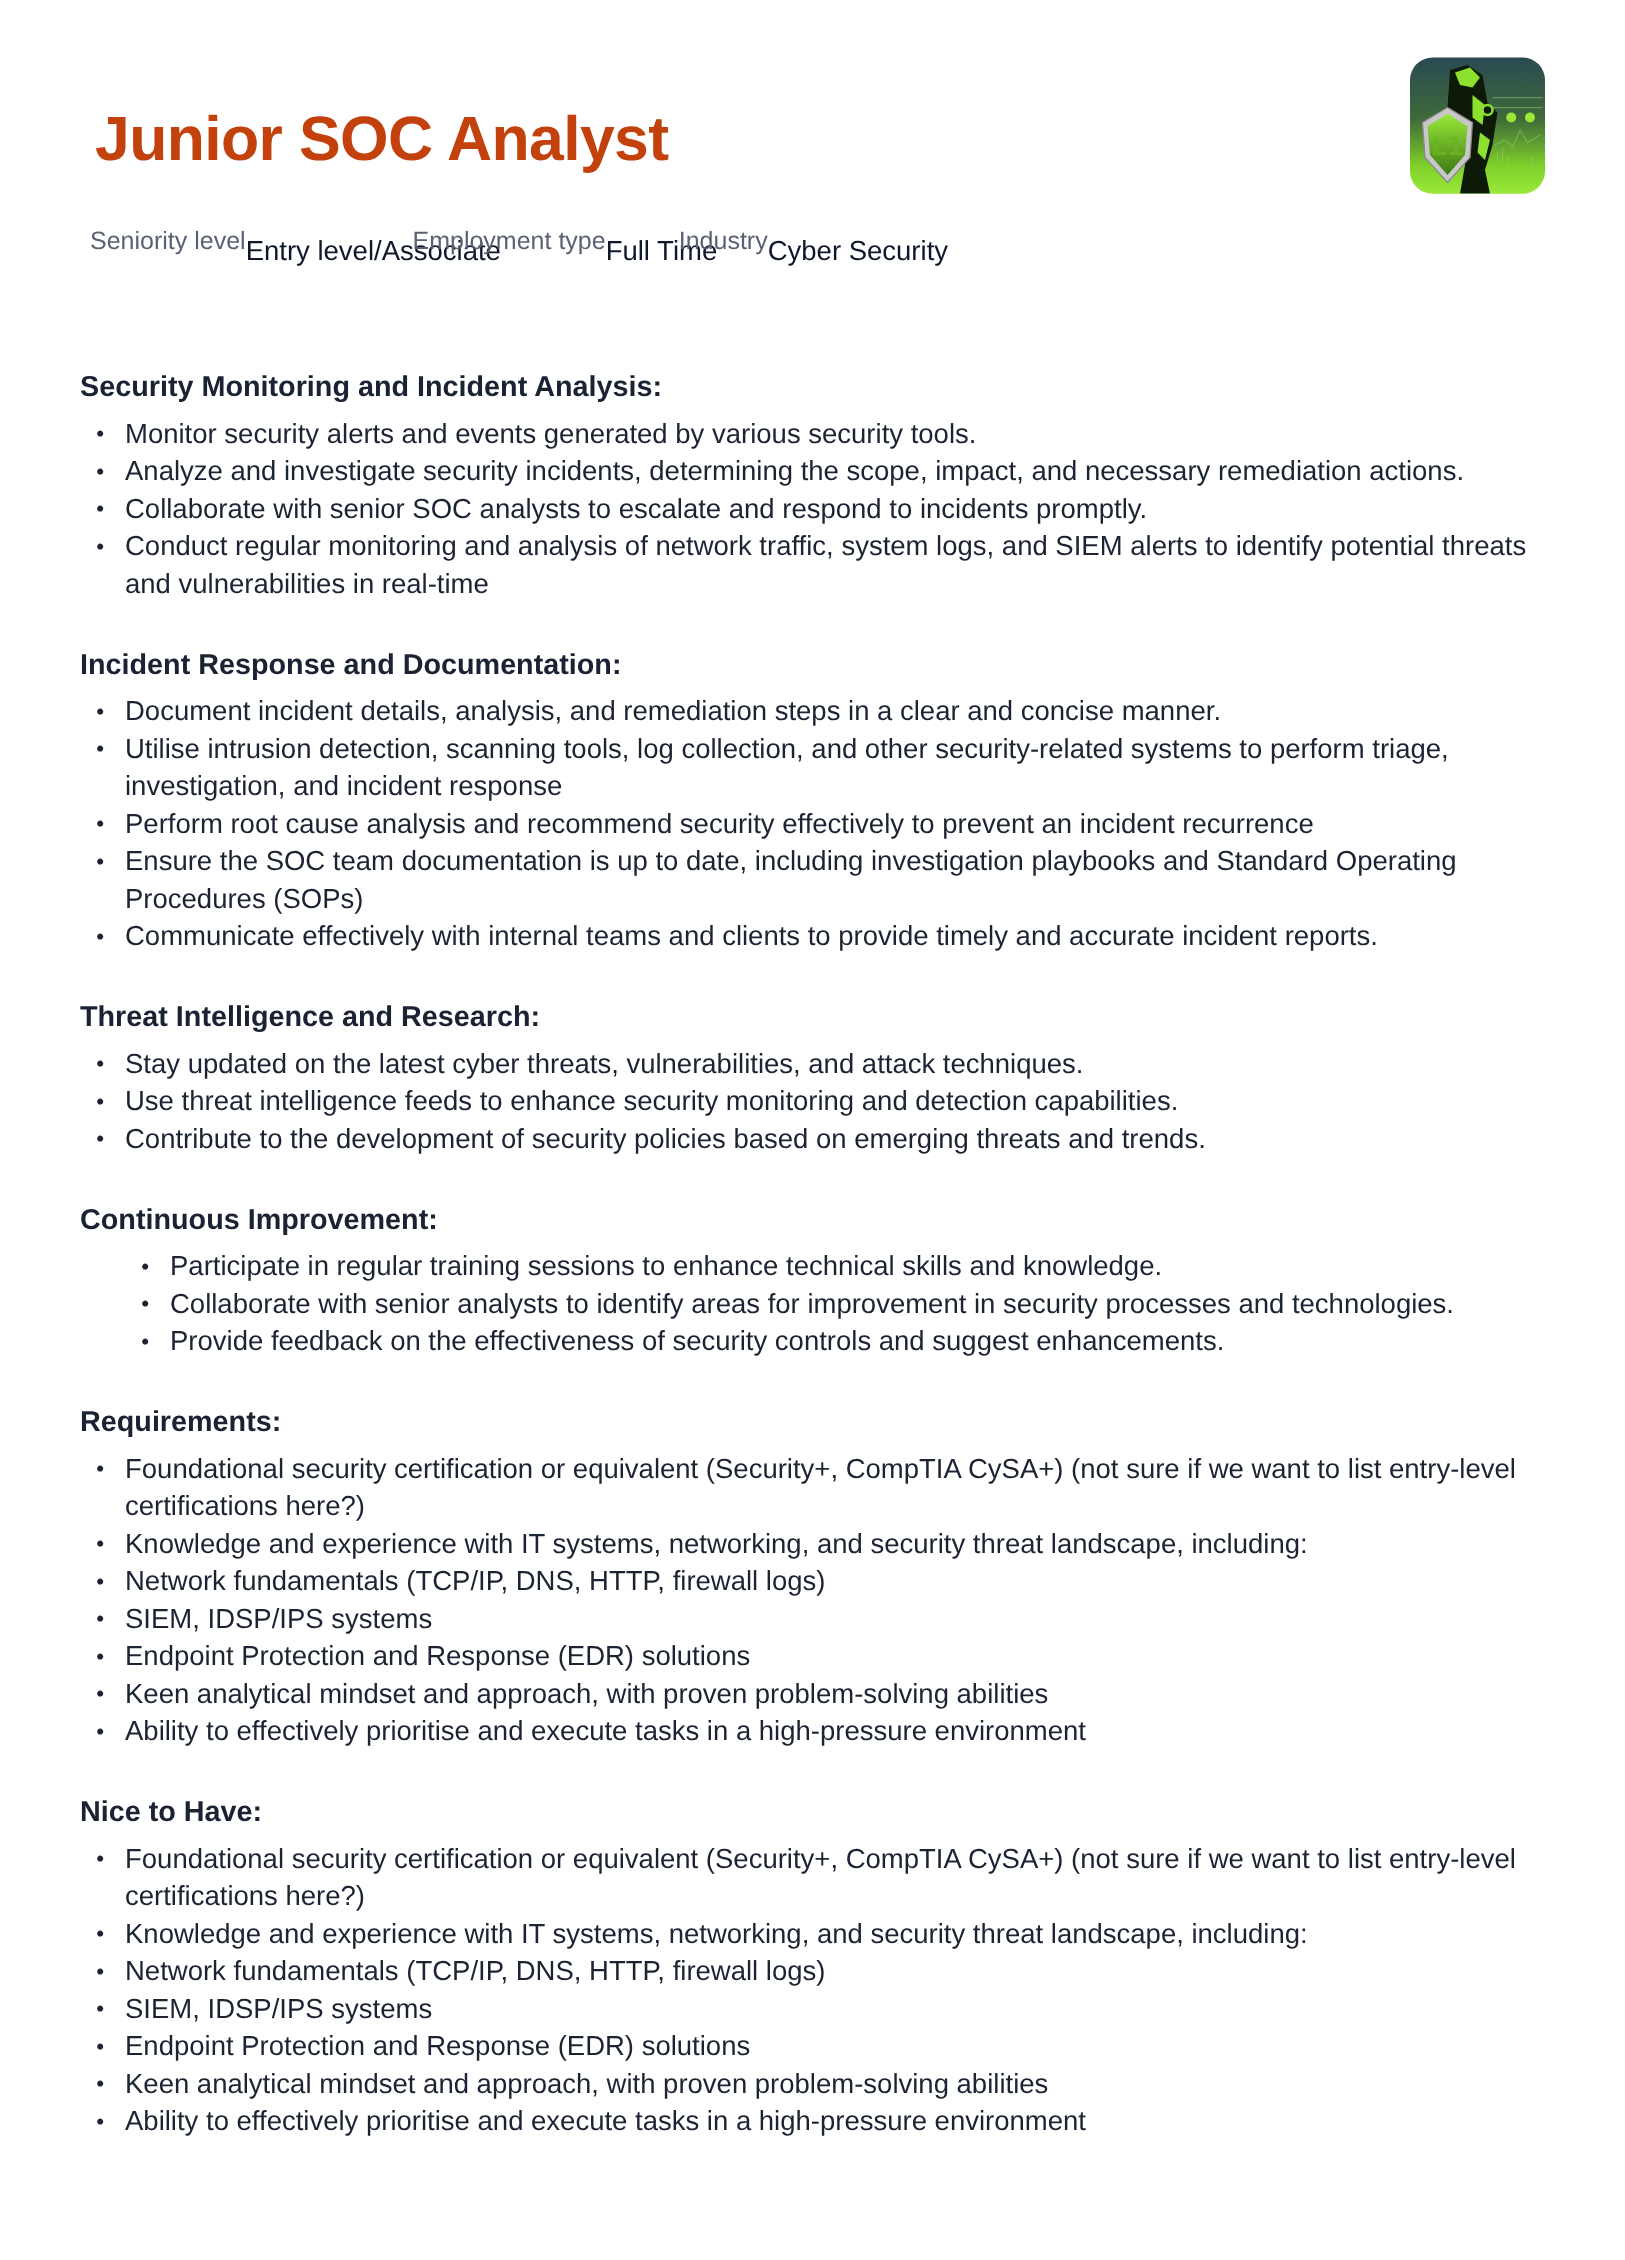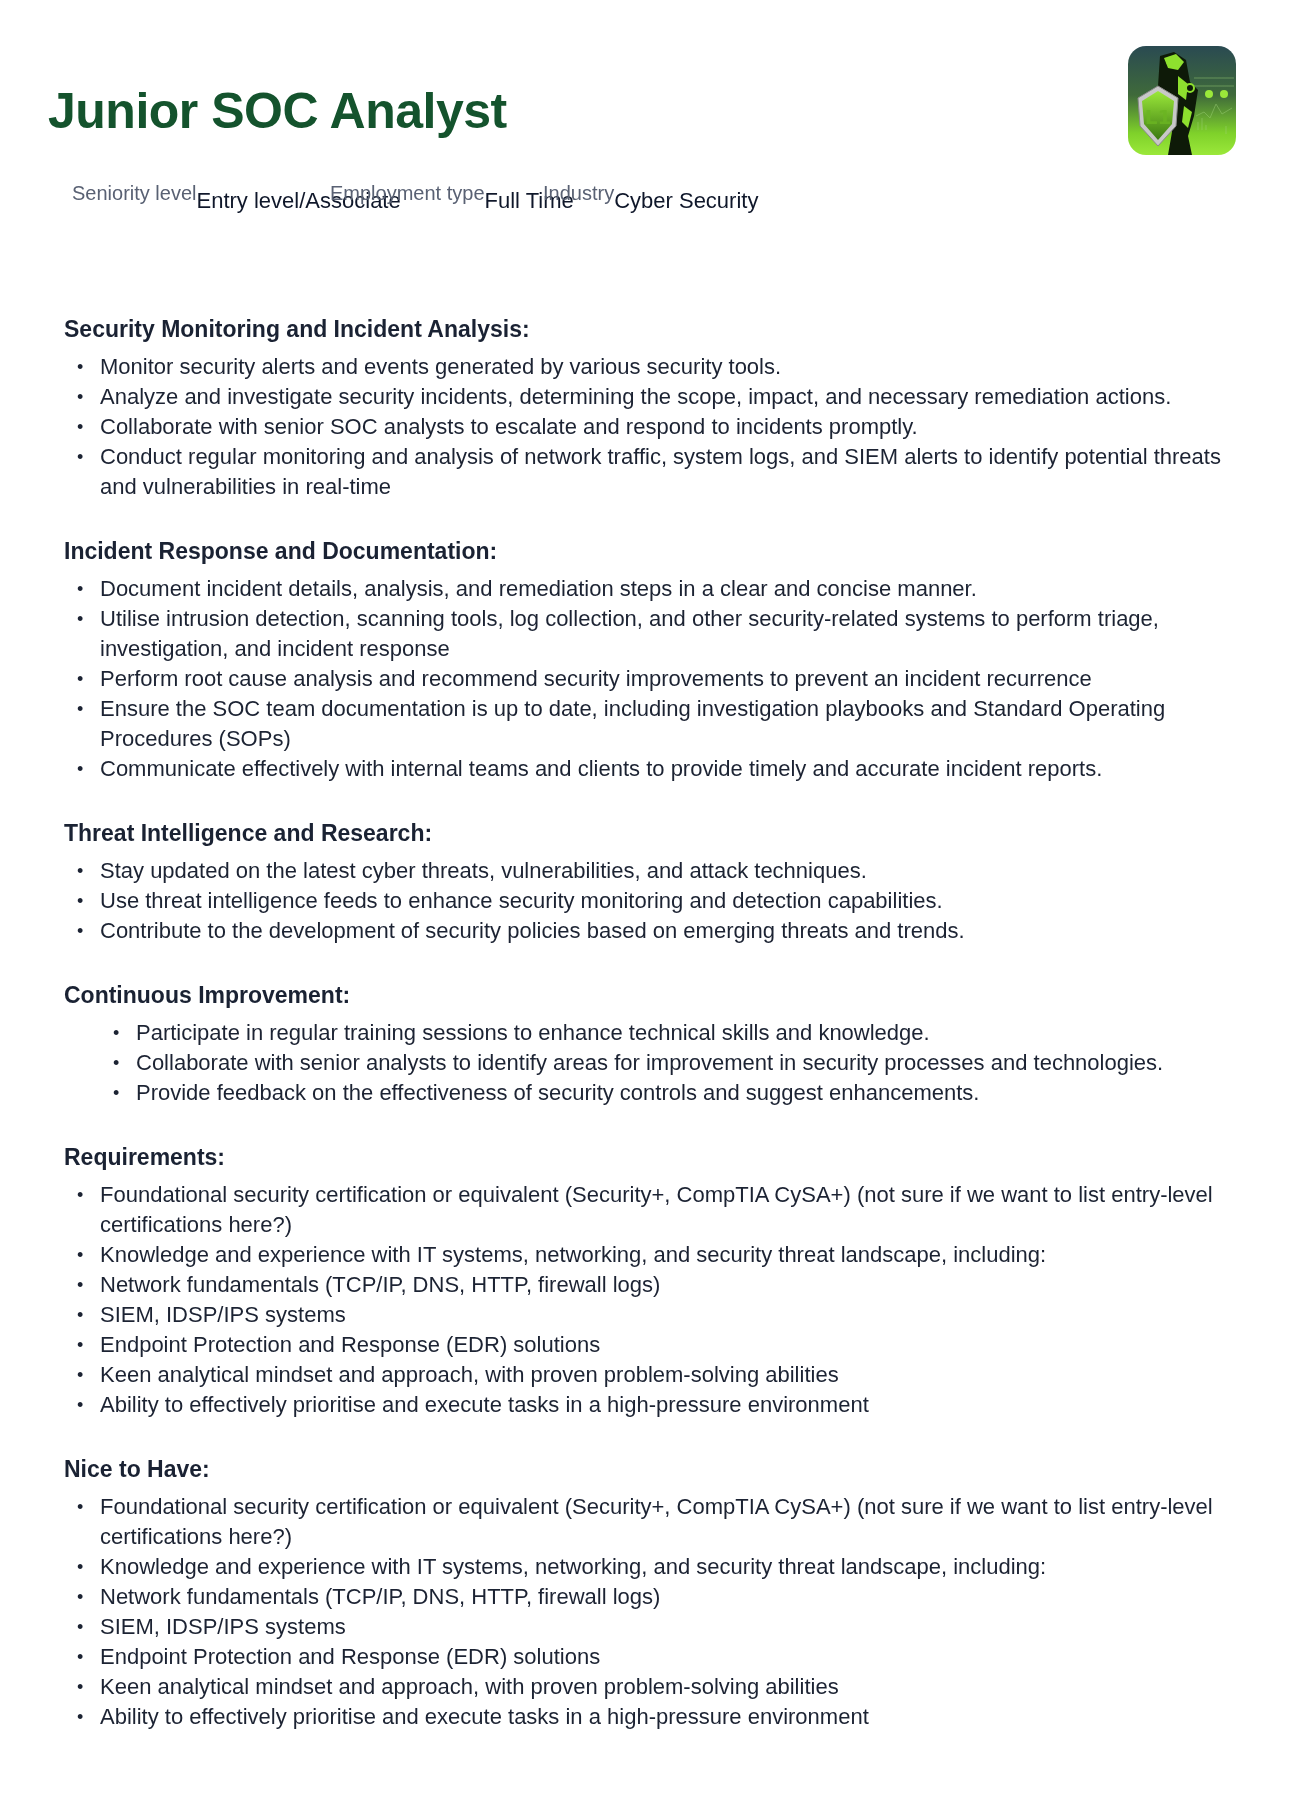--- a/index.html
+++ b/index.html
@@ -15,25 +15,25 @@
       position: relative;
     }
     .page {
       position: relative;
       width: 1300px;
       height: 1808px;
       padding: 0 64px;
     }
     .title {
       position: absolute;
-      left: 48px;
+      left: 76px;
       top: 82px;
       font-size: 50px;
       font-weight: 700;
-      color: #14532d;
+      color: #c2410c;
       letter-spacing: -0.5px;
       font-family: "Liberation Sans", sans-serif;
       text-align: right;
     }
     .logo {
       position: absolute;
       left: 1128px;
       top: 46px;
       width: 108px;
       height: 109px;
@@ -74,21 +74,20 @@
       width: 1180px;
     }
     .section { margin-bottom: 34px; }
     .section-title {
       font-size: 23px;
       font-weight: 700;
       color: #1a2233;
       line-height: 30px;
       height: 30px;
       margin-bottom: 8px;
-      margin-top: 20px;
     }
     .section ul { list-style: none; }
     .section li {
       position: relative;
       font-size: 22px;
       line-height: 30px;
       color: #1c2333;
       padding-left: 36px;
       padding-right: 20px;
     }
@@ -166,21 +165,21 @@
           <li><span class="bullet">•</span><span>Analyze and investigate security incidents, determining the scope, impact, and necessary remediation actions.</span></li>
           <li><span class="bullet">•</span><span>Collaborate with senior SOC analysts to escalate and respond to incidents promptly.</span></li>
           <li><span class="bullet">•</span><span>Conduct regular monitoring and analysis of network traffic, system logs, and SIEM alerts to identify potential threats and vulnerabilities in real-time</span></li>
         </ul>
       </div>
       <div class="section">
         <h2 class="section-title">Incident Response and Documentation:</h2>
         <ul>
           <li><span class="bullet">•</span><span>Document incident details, analysis, and remediation steps in a clear and concise manner.</span></li>
           <li><span class="bullet">•</span><span>Utilise intrusion detection, scanning tools, log collection, and other security-related systems to perform triage, investigation, and incident response</span></li>
-          <li><span class="bullet">•</span><span>Perform root cause analysis and recommend security improvements to prevent an incident recurrence</span></li>
+          <li><span class="bullet">•</span><span>Perform root cause analysis and recommend security effectively to prevent an incident recurrence</span></li>
           <li><span class="bullet">•</span><span>Ensure the SOC team documentation is up to date, including investigation playbooks and Standard Operating Procedures (SOPs)</span></li>
           <li><span class="bullet">•</span><span>Communicate effectively with internal teams and clients to provide timely and accurate incident reports.</span></li>
         </ul>
       </div>
       <div class="section">
         <h2 class="section-title">Threat Intelligence and Research:</h2>
         <ul>
           <li><span class="bullet">•</span><span>Stay updated on the latest cyber threats, vulnerabilities, and attack techniques.</span></li>
           <li><span class="bullet">•</span><span>Use threat intelligence feeds to enhance security monitoring and detection capabilities.</span></li>
           <li><span class="bullet">•</span><span>Contribute to the development of security policies based on emerging threats and trends.</span></li>

